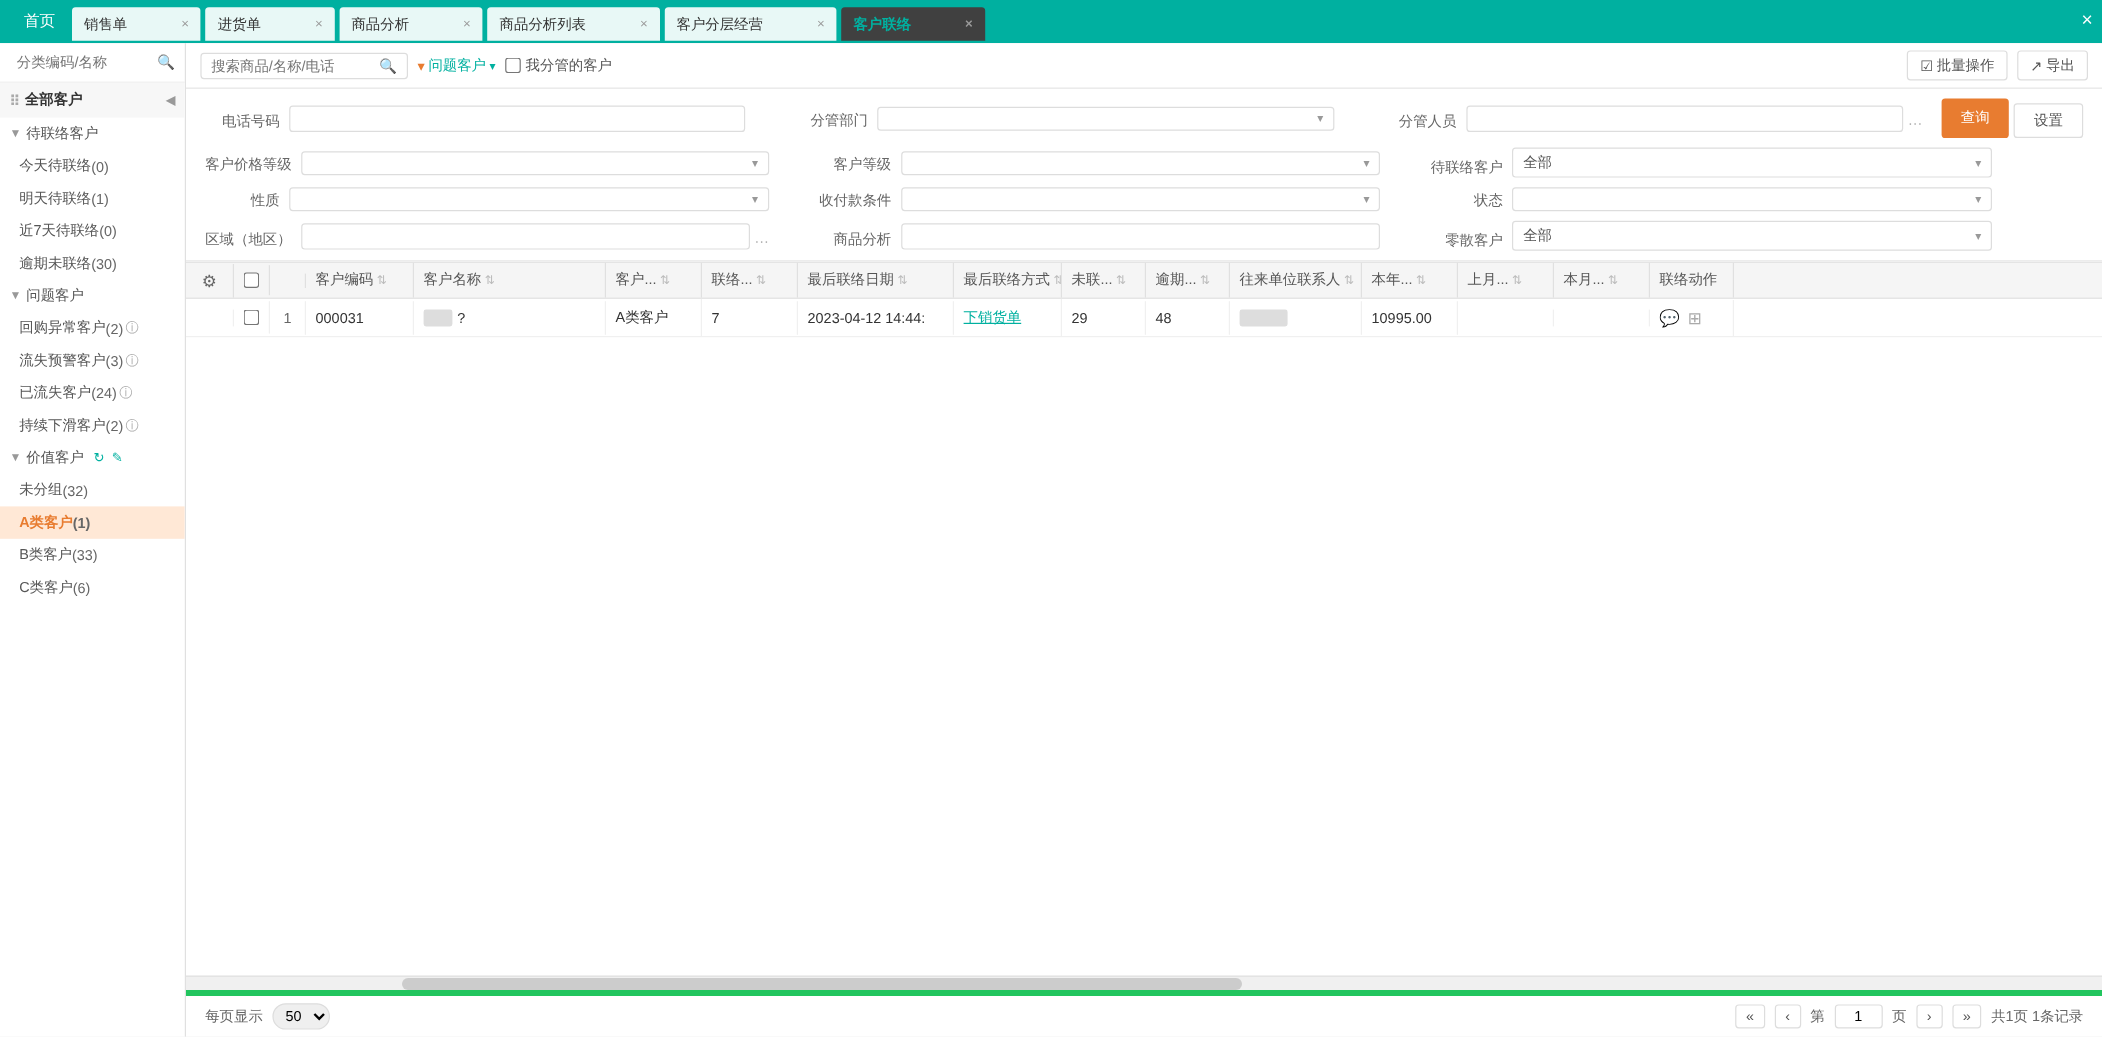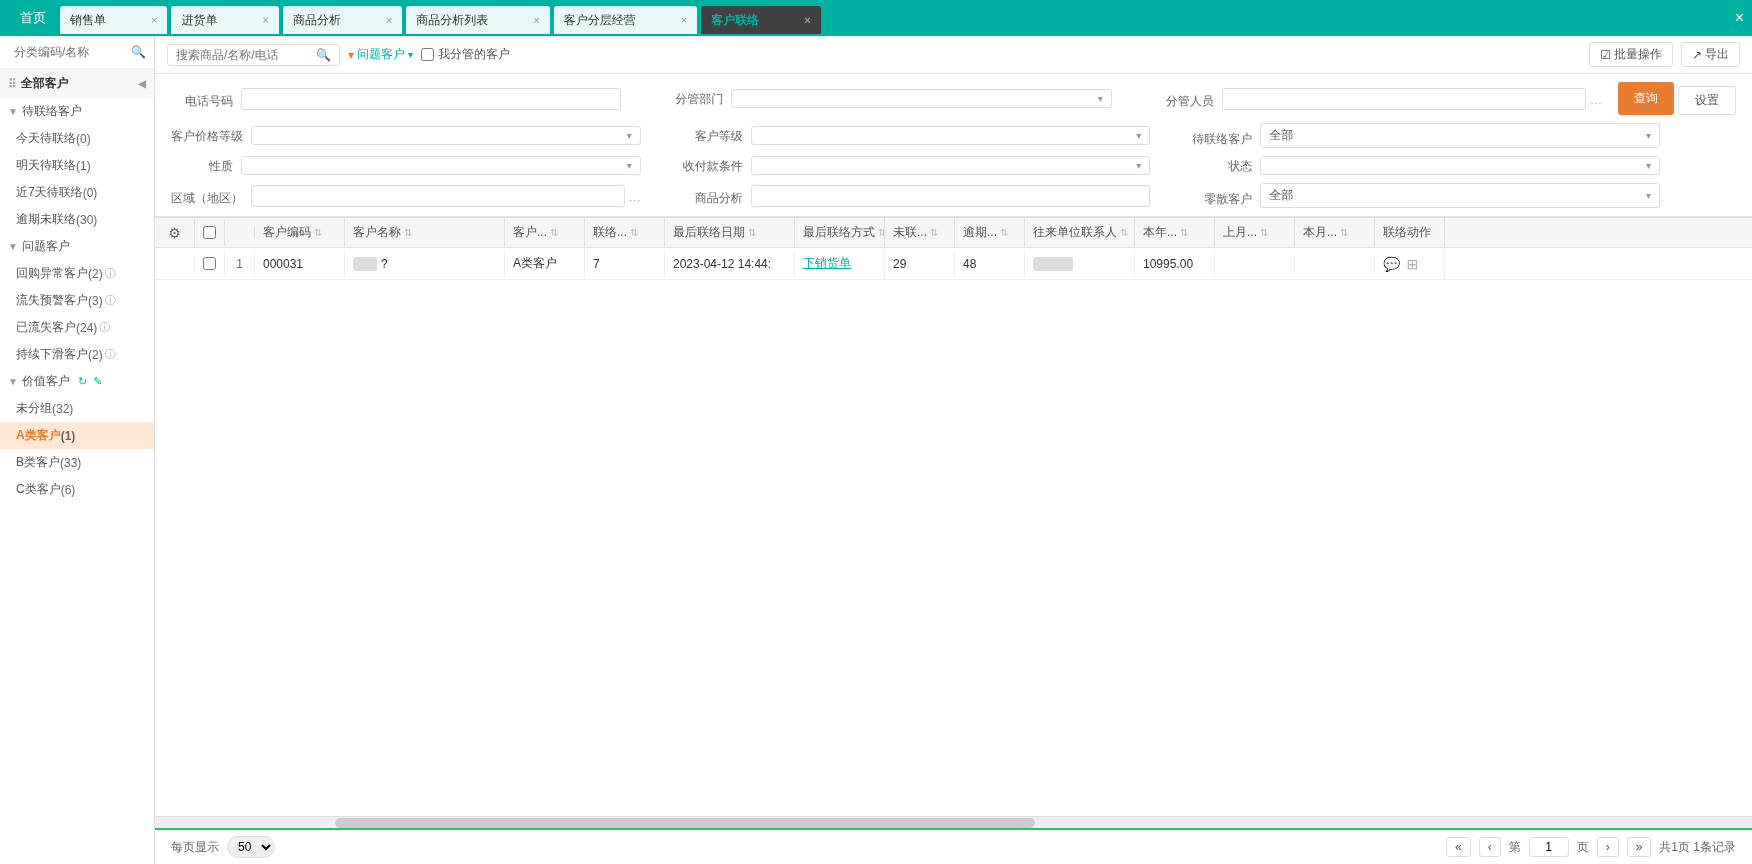--- a/index.html
+++ b/index.html
@@ -96,21 +96,21 @@
     .td-unit-contact { width: 110px; }
     .td-this-year { width: 80px; }
     .td-last-month { width: 80px; }
     .td-this-month { width: 80px; }
     .td-action { width: 70px; gap: 6px; }
     .link-text { color: #00b0a0; text-decoration: underline; cursor: pointer; }
     .action-icon { color: #aaa; cursor: pointer; font-size: 14px; }
     .name-placeholder { display: inline-block; width: 24px; height: 14px; background: #ddd; border-radius: 2px; margin-right: 4px; }
 
     
-    .bottom-bar { display: flex; align-items: center; justify-content: space-between; padding: 6px 16px; background: #fff; border-top: 2px solid #22c55e; min-height: 36px; }
+    .bottom-bar { display: flex; align-items: center; justify-content: space-between; padding: 6px 16px; background: #fff; border-top: 5px solid #22c55e; min-height: 36px; }
     .bottom-left { display: flex; align-items: center; gap: 8px; }
     .page-size-label { color: #666; }
     .page-size-select { border: 1px solid #ddd; border-radius: 11px; padding: 2px 6px; font-size: 12px; }
     .bottom-right { display: flex; align-items: center; gap: 8px; color: #666; }
     .page-nav-btn { border: 1px solid #ddd; background: #fff; border-radius: 3px; padding: 2px 8px; cursor: pointer; color: #555; font-size: 12px; }
     .page-input { border: 1px solid #ddd; border-radius: 3px; padding: 2px 6px; width: 40px; text-align: center; font-size: 12px; }
     .scrollbar-area { height: 12px; background: #f0f0f0; border-top: 1px solid #e0e0e0; position: relative; }
     .scrollbar-thumb { position: absolute; left: 180px; width: 700px; height: 10px; top: 1px; background: #ccc; border-radius: 5px; cursor: pointer; }
 
     

